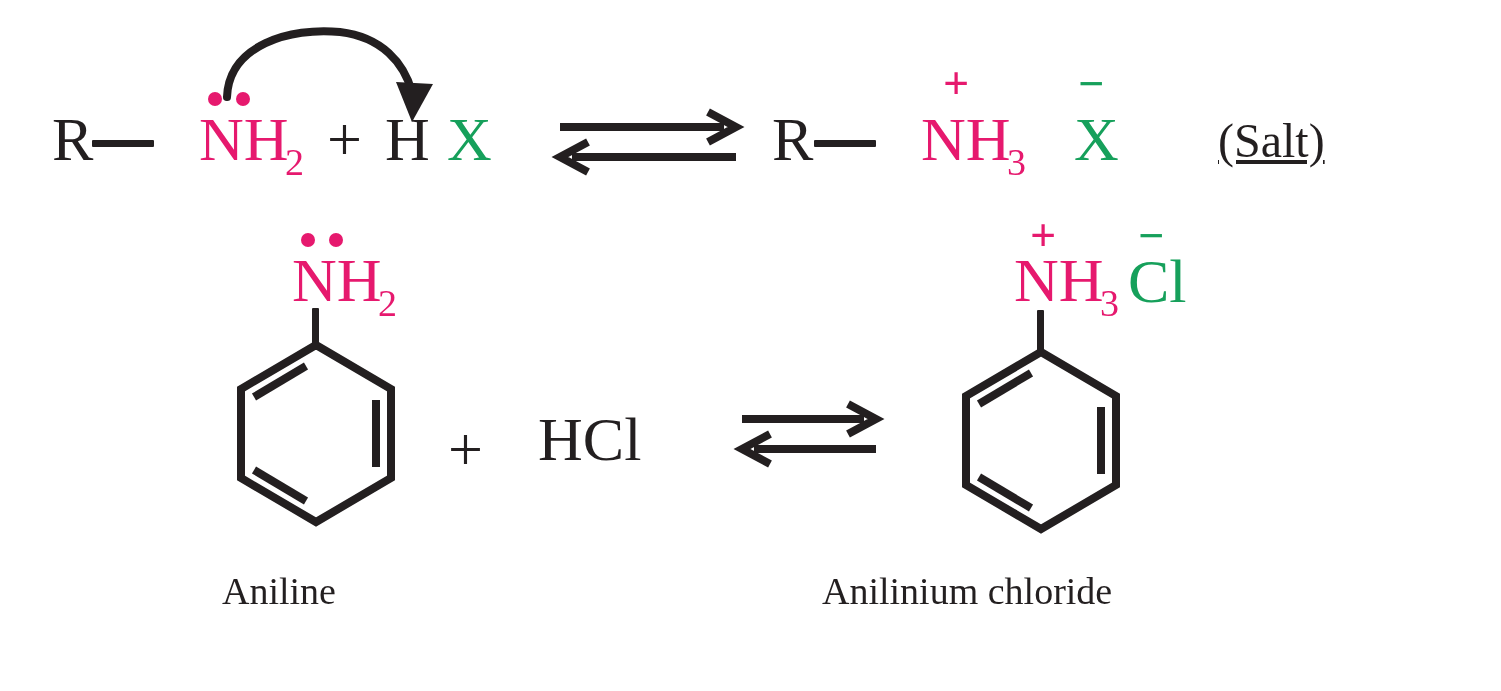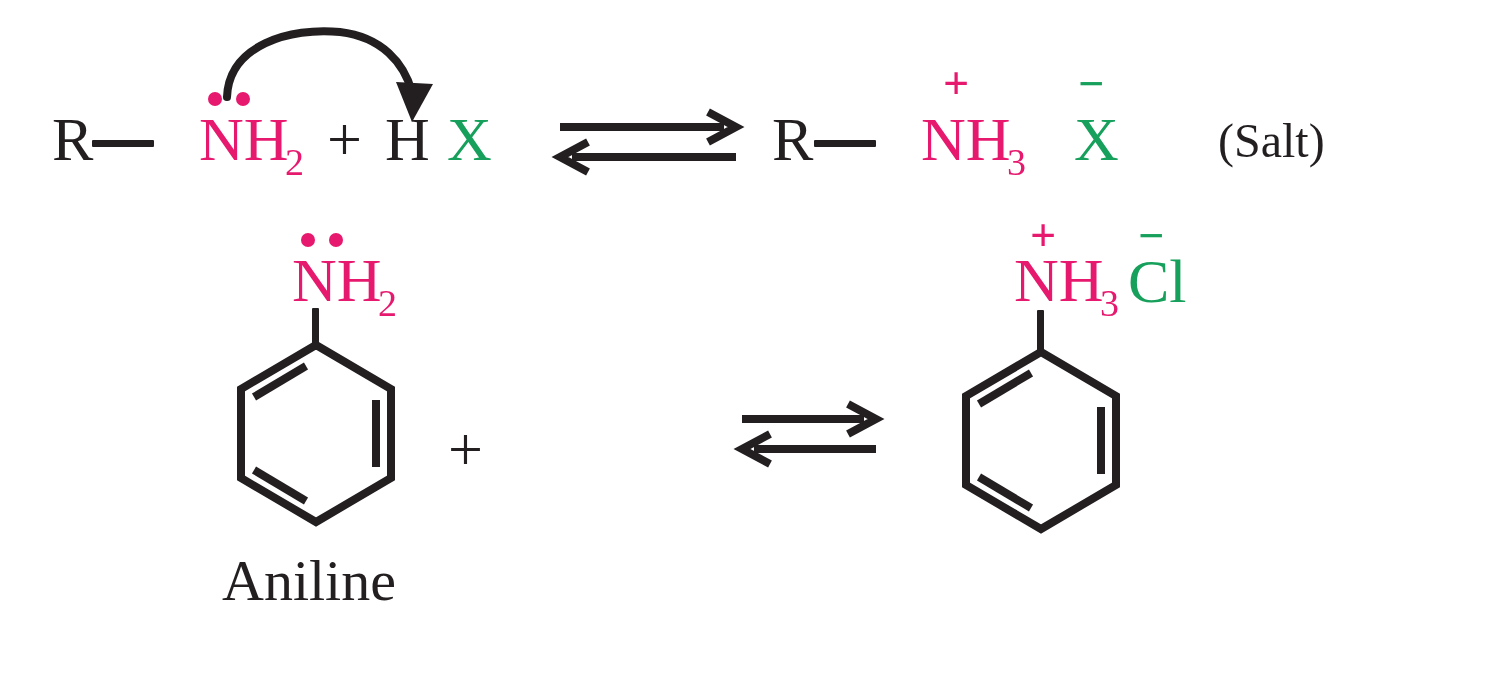--- a/index.html
+++ b/index.html
@@ -27,22 +27,22 @@
     line-height: 1;
     white-space: nowrap;
     font-family: "Liberation Serif", "DejaVu Serif", serif;
   }
   .blk  { color: #231f20; }
   .mag  { color: #e6196e; }
   .grn  { color: #16a05b; }
 
   .f-main   { font-size: 62px; }
   .f-sub    { font-size: 38px; }
-  .f-label  { font-size: 58px; }
-  .f-salt   { font-size: 48px; }
+  .f-label  { font-size: 38px; margin-top: 20px; }
+  .f-salt   { font-size: 48px; text-decoration: underline; }
   .f-charge { font-size: 46px; font-weight: 700; }
 
   
   .bond-h {
     position: absolute;
     background: #231f20;
     height: 7px;
     border-radius: 1px;
   }
   .bond-v {
@@ -126,20 +126,21 @@
 
     <line x1="86" y1="36" x2="34" y2="67" class="stroke-blk" stroke-width="8"></line>
 
     <line x1="34" y1="140" x2="86" y2="171" class="stroke-blk" stroke-width="8"></line>
 
     <line x1="156" y1="70" x2="156" y2="137" class="stroke-blk" stroke-width="8"></line>
   </svg>
 
   <span class="atom f-main blk" style="left:448px; top:418px;">+</span>
 
+  <span class="atom f-main blk" style="left:538px; top:408px;">HCl</span>
 
   <svg class="abs" style="left:738px; top:402px; width:160px; height:70px;">
     <line x1="4" y1="17" x2="126" y2="17" class="stroke-blk" stroke-width="8"></line>
     <polyline points="110,2 138,17 110,32" class="stroke-blk" stroke-width="8" stroke-linecap="butt" stroke-linejoin="miter"></polyline>
     <line x1="138" y1="47" x2="16" y2="47" class="stroke-blk" stroke-width="8"></line>
     <polyline points="32,32 4,47 32,62" class="stroke-blk" stroke-width="8" stroke-linecap="butt" stroke-linejoin="miter"></polyline>
   </svg>
 
   <span class="atom f-charge mag" style="left:1030px; top:213px;">+</span>
 
@@ -153,14 +154,15 @@
 
   <svg class="abs" style="left:945px; top:337px; width:200px; height:215px;">
 
     <polygon points="96,15 171,59 171,148 96,192 21,148 21,59" class="stroke-blk" stroke-width="8" stroke-linejoin="miter"></polygon>
     <line x1="86" y1="36" x2="34" y2="67" class="stroke-blk" stroke-width="8"></line>
     <line x1="34" y1="140" x2="86" y2="171" class="stroke-blk" stroke-width="8"></line>
     <line x1="156" y1="70" x2="156" y2="137" class="stroke-blk" stroke-width="8"></line>
   </svg>
 
   <span class="atom f-label blk" style="left:222px; top:552px;">Aniline</span>
+  <span class="atom f-label blk" style="left:822px; top:552px;">Anilinium chloride</span>
 
 </div>
 
 </body></html>

